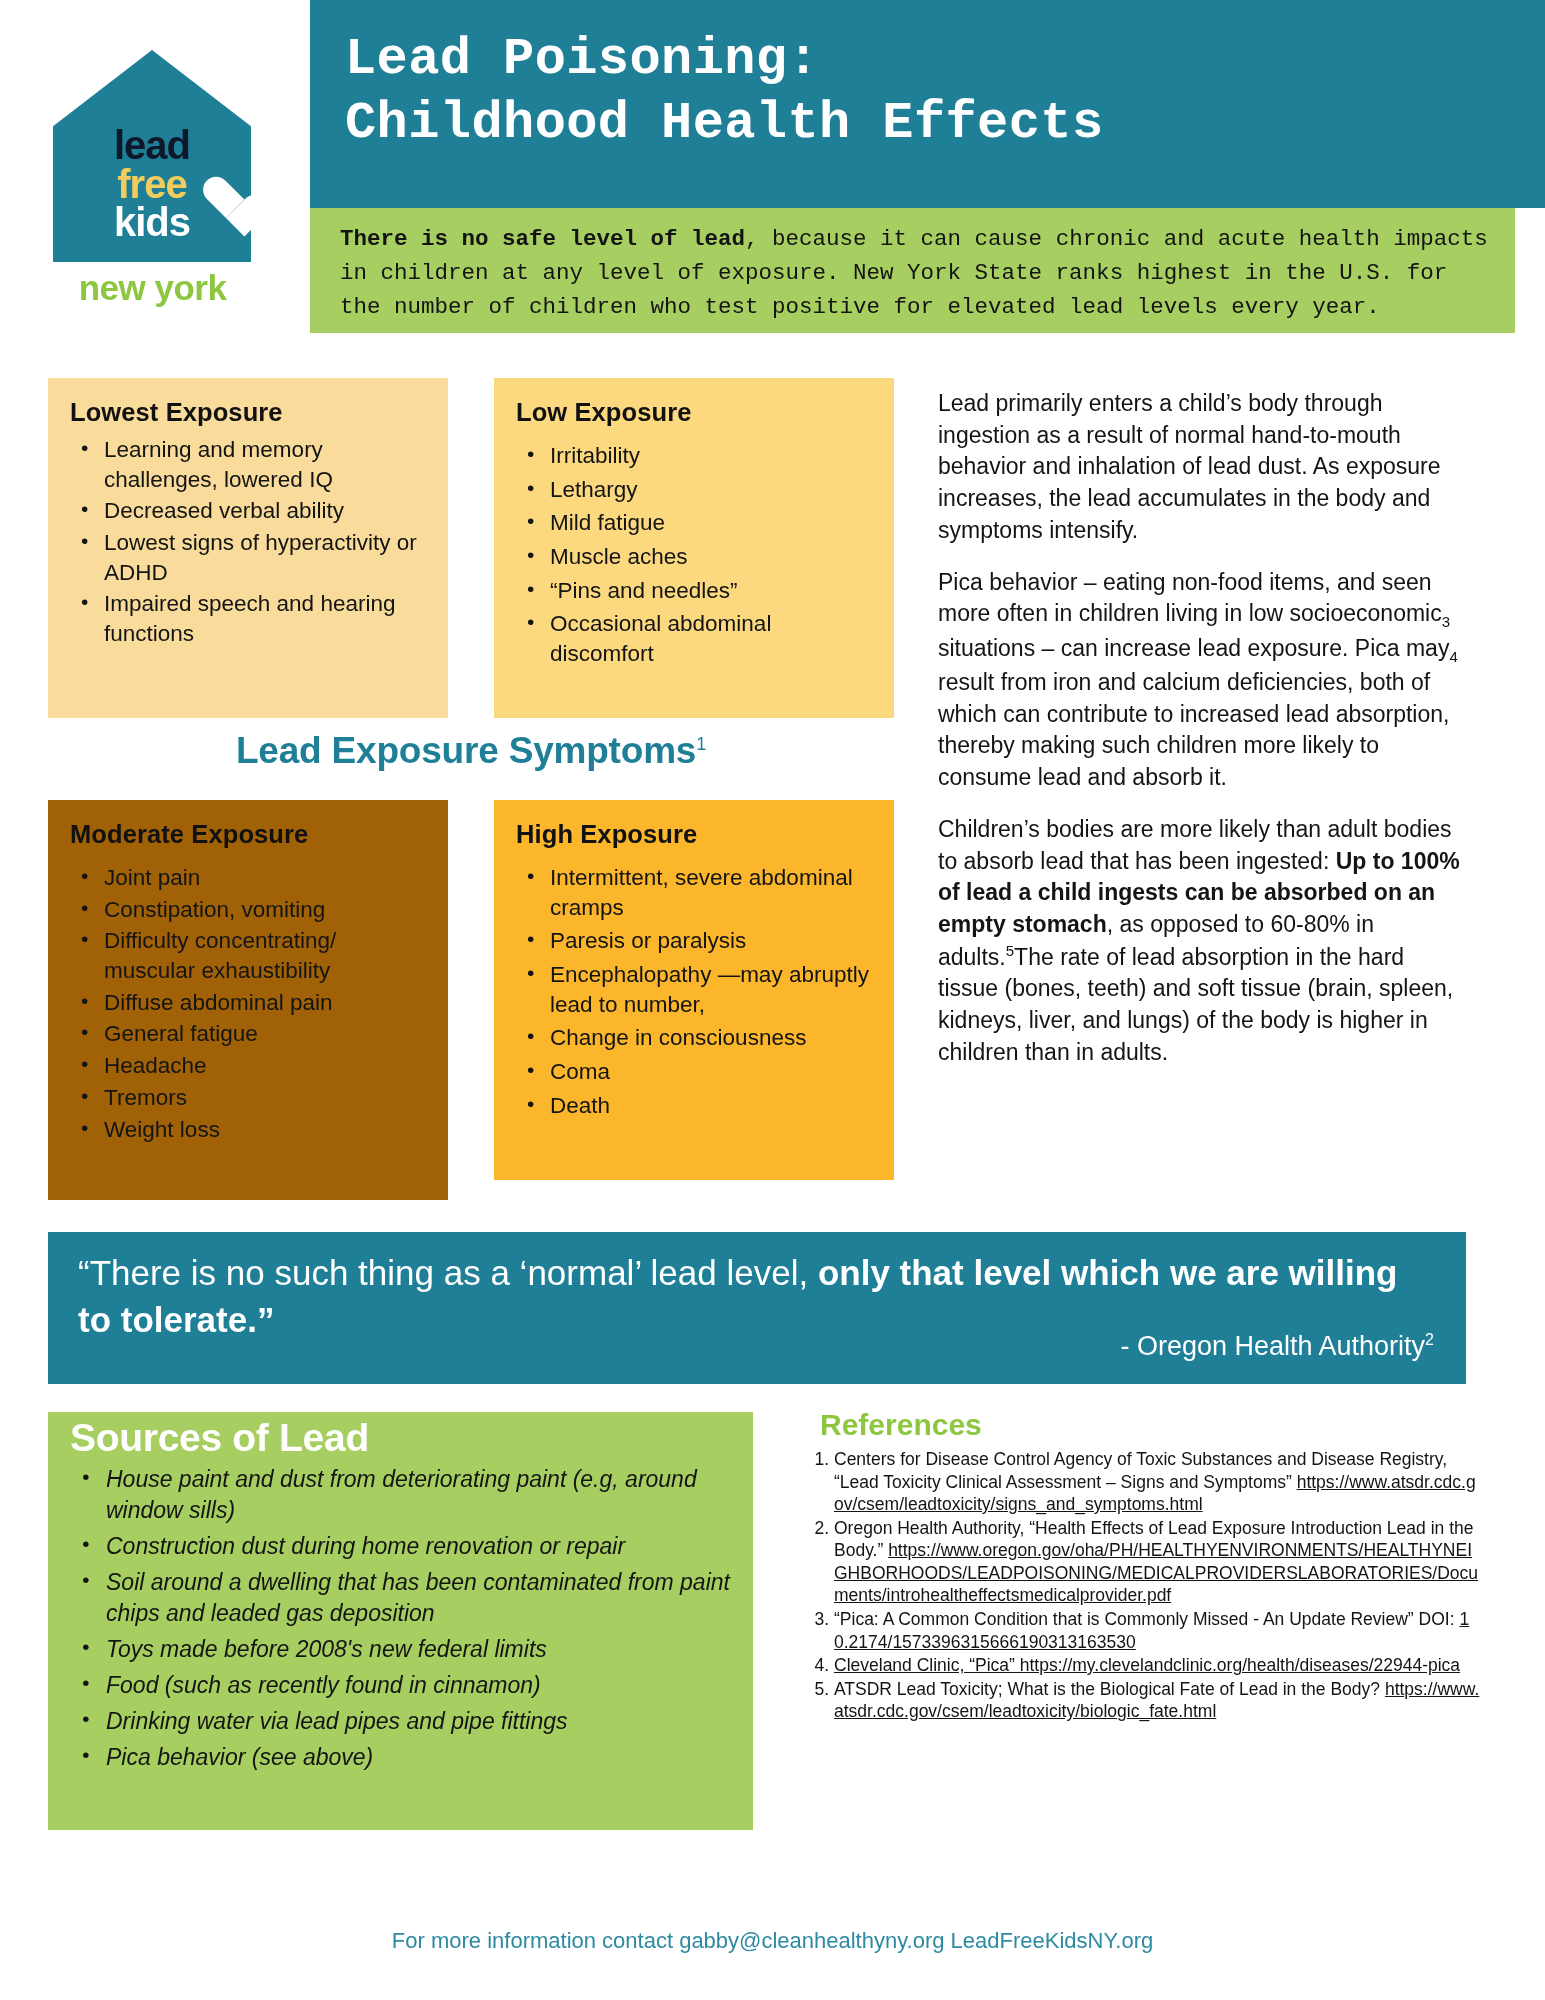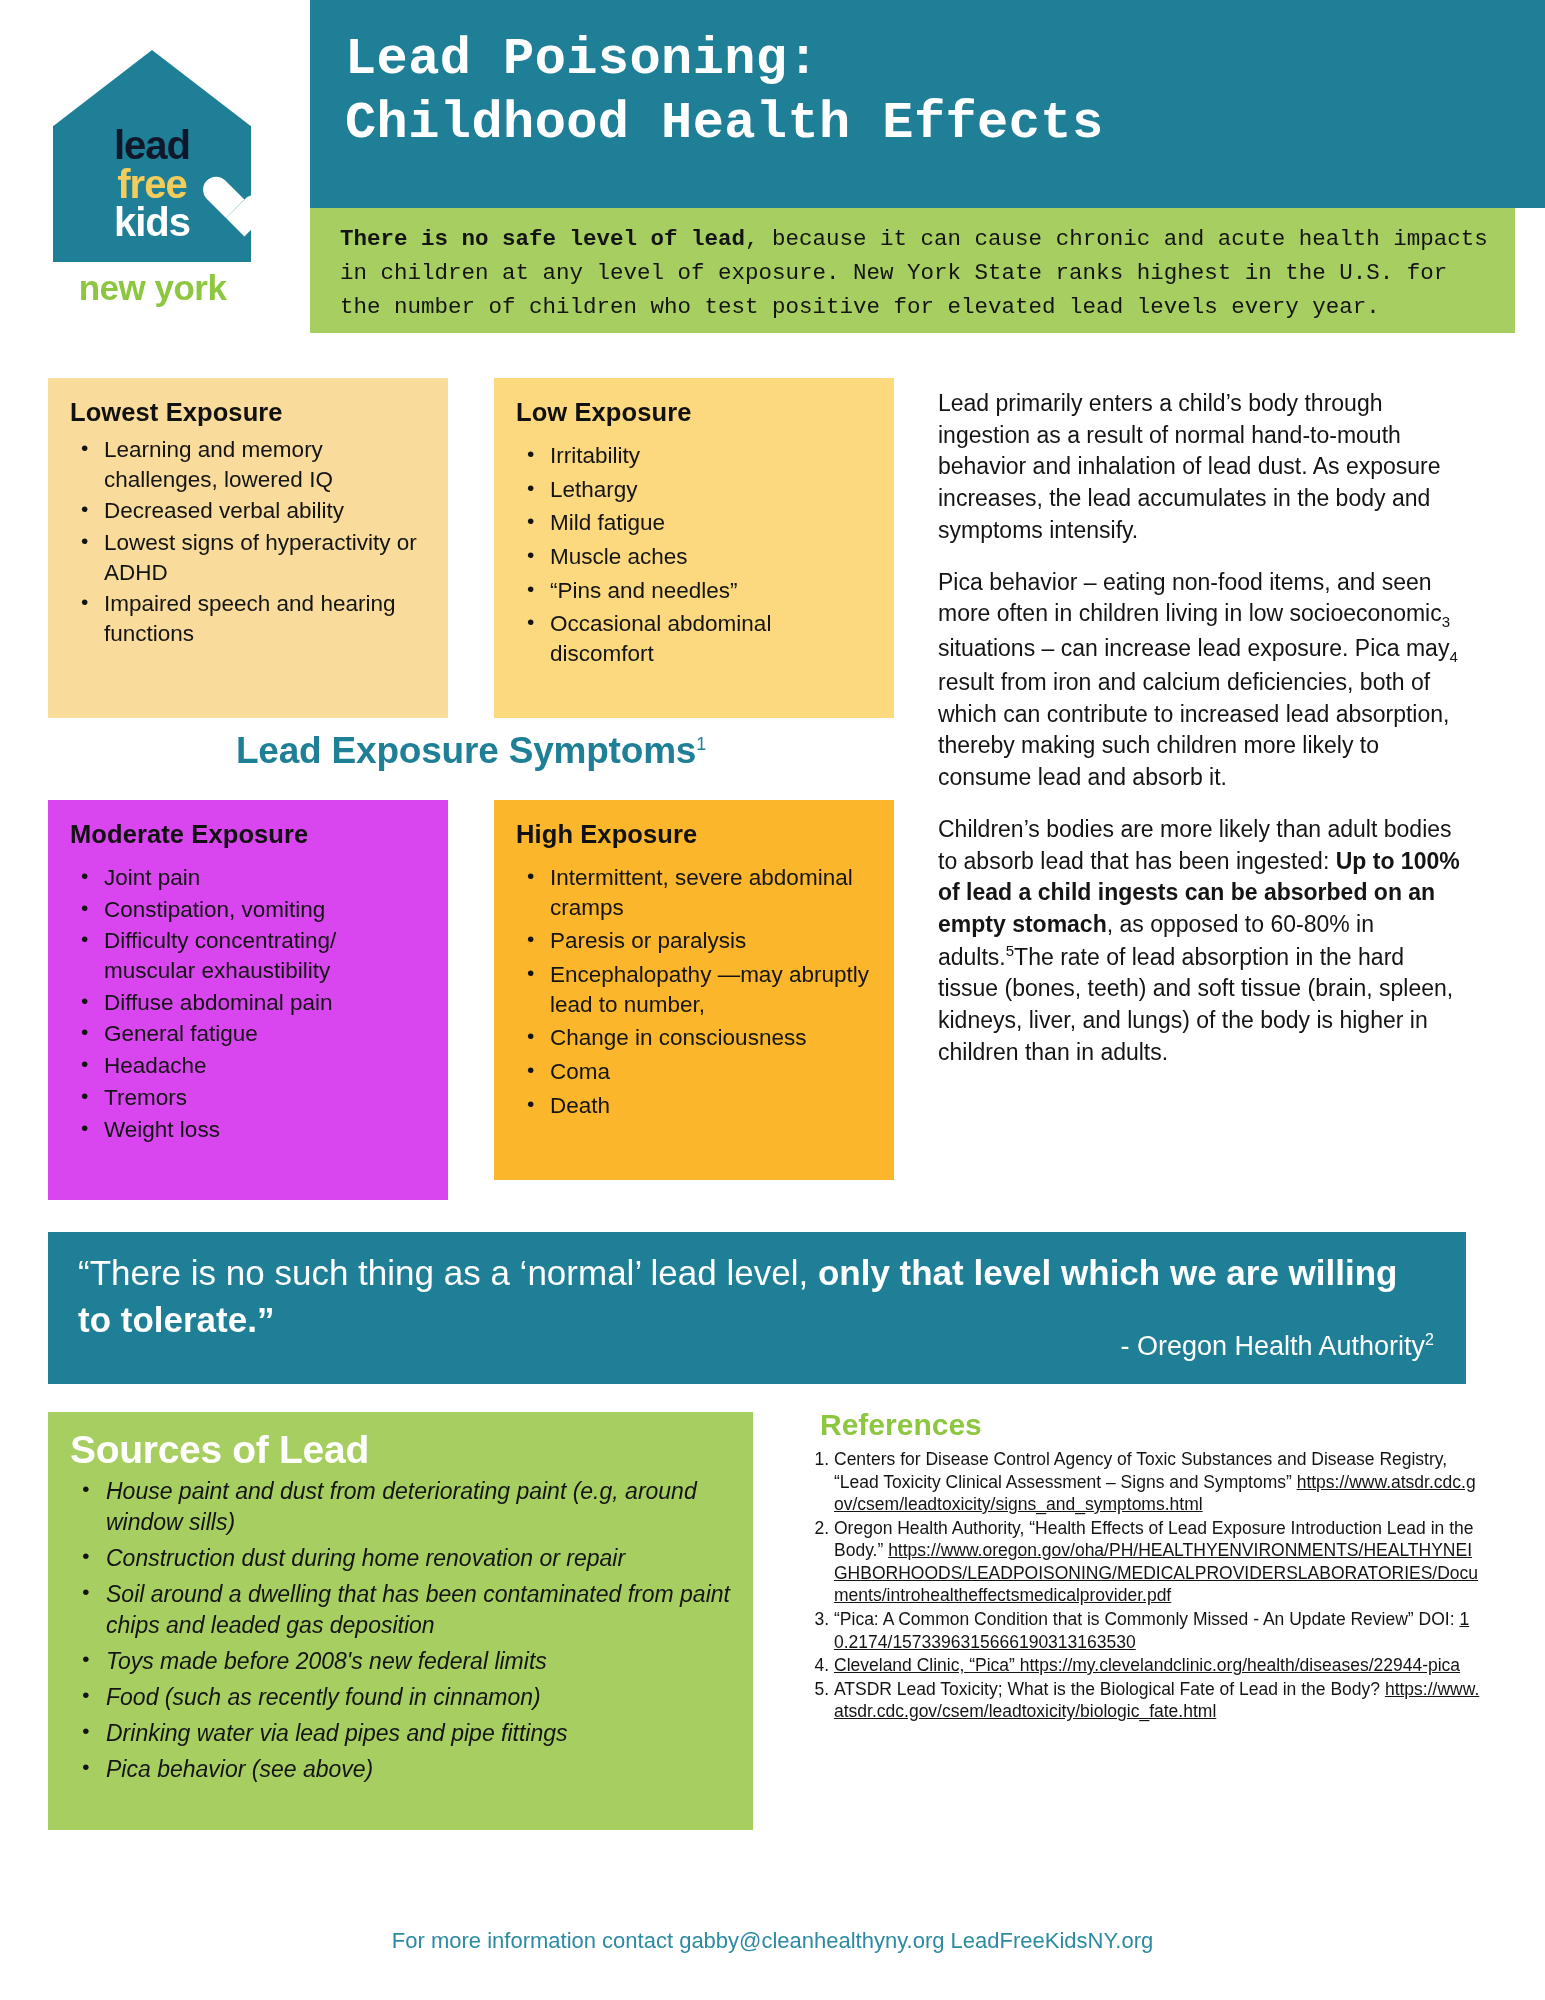--- a/index.html
+++ b/index.html
@@ -138,21 +138,21 @@
   .box li::before {
     content: "\2022";
     position: absolute;
     left: -23px;
     top: -1px;
     font-size: 21px;
   }
 
   #box-lowest   { left: 48px;  top: 378px; width: 400px; height: 340px; background: #f9dc9b; }
   #box-low      { left: 494px; top: 378px; width: 400px; height: 340px; background: #fcd87f; }
-  #box-moderate { left: 48px;  top: 800px; width: 400px; height: 400px; background: #d946ef; }
+  #box-moderate { left: 48px;  top: 800px; width: 400px; height: 400px; background: #a16207; }
   #box-high     { left: 494px; top: 800px; width: 400px; height: 380px; background: #fbb62c; }
 
   #box-low h3, #box-moderate h3, #box-high h3 { margin-bottom: 14px; }
   #box-low ul li, #box-high ul li { margin-bottom: 4px; }
 
   
   .symptoms-title {
     position: absolute;
     left: 48px; top: 730px;
     width: 846px;
@@ -202,21 +202,21 @@
   }
   .quote-attr sup { font-size: 16px; vertical-align: super; }
 
   
   #sources-box {
     position: absolute;
     left: 48px; top: 1412px;
     width: 705px;
     height: 418px;
     background: #a7ce60;
-    padding: 16px 20px 10px 22px;
+    padding: 4px 20px 10px 22px;
   }
   #sources-box h2 {
     margin: 0 0 4px 0;
     color: #ffffff;
     font-size: 39px;
     font-weight: bold;
     letter-spacing: -0.3px;
   }
   #sources-box ul { margin: 0; padding-left: 36px; list-style: none; }
   #sources-box li {

